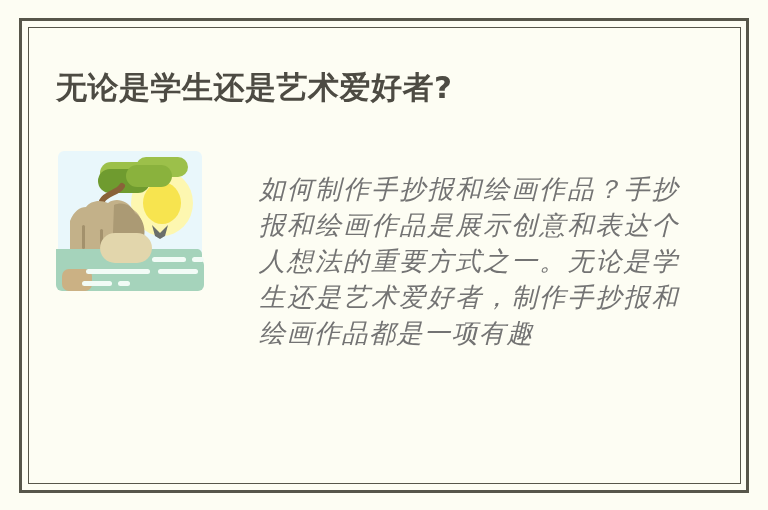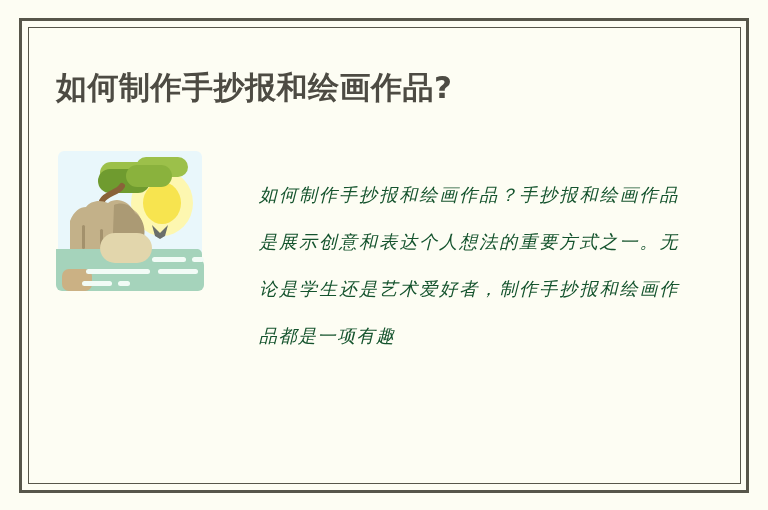--- a/index.html
+++ b/index.html
@@ -92,40 +92,40 @@
   }
 
   
   .paragraph {
     position: absolute;
     left: 203px;
     top: 25px;
     width: 420px;
     margin: 0;
     font-family: "DejaVu Serif", "Liberation Serif", serif;
-    font-size: 18px;
-    line-height: 47px;
+    font-size: 26px;
+    line-height: 36px;
     letter-spacing: 1.5px;
-    color: #14532d;
+    color: #737373;
     text-align: justify;
     font-style: italic;
     word-break: break-all;
   }
 </style>
 </head>
 <body>
 
 <div class="page">
 
   <div class="frame-outer"></div>
   <div class="frame-inner"></div>
 
   <div class="content">
 
-    <h1 class="article-title">如何制作手抄报和绘画作品?</h1>
+    <h1 class="article-title">无论是学生还是艺术爱好者?</h1>
 
     <div class="article-body">
 
       <div class="thumb">
         <svg viewBox="0 0 148 150" xmlns="http://www.w3.org/2000/svg" aria-hidden="true">
 
           <rect x="0" y="0" width="148" height="150" rx="7" fill="#fdfdf3"></rect>
           <path d="M8 4 h132 a6 6 0 0 1 6 6 v108 H8 a6 6 0 0 1 -6 -6 V10 a6 6 0 0 1 6 -6 z" fill="#e9f7fb"></path>
 
           <ellipse cx="106" cy="56" rx="31" ry="33" fill="#fdf7b0"></ellipse>

